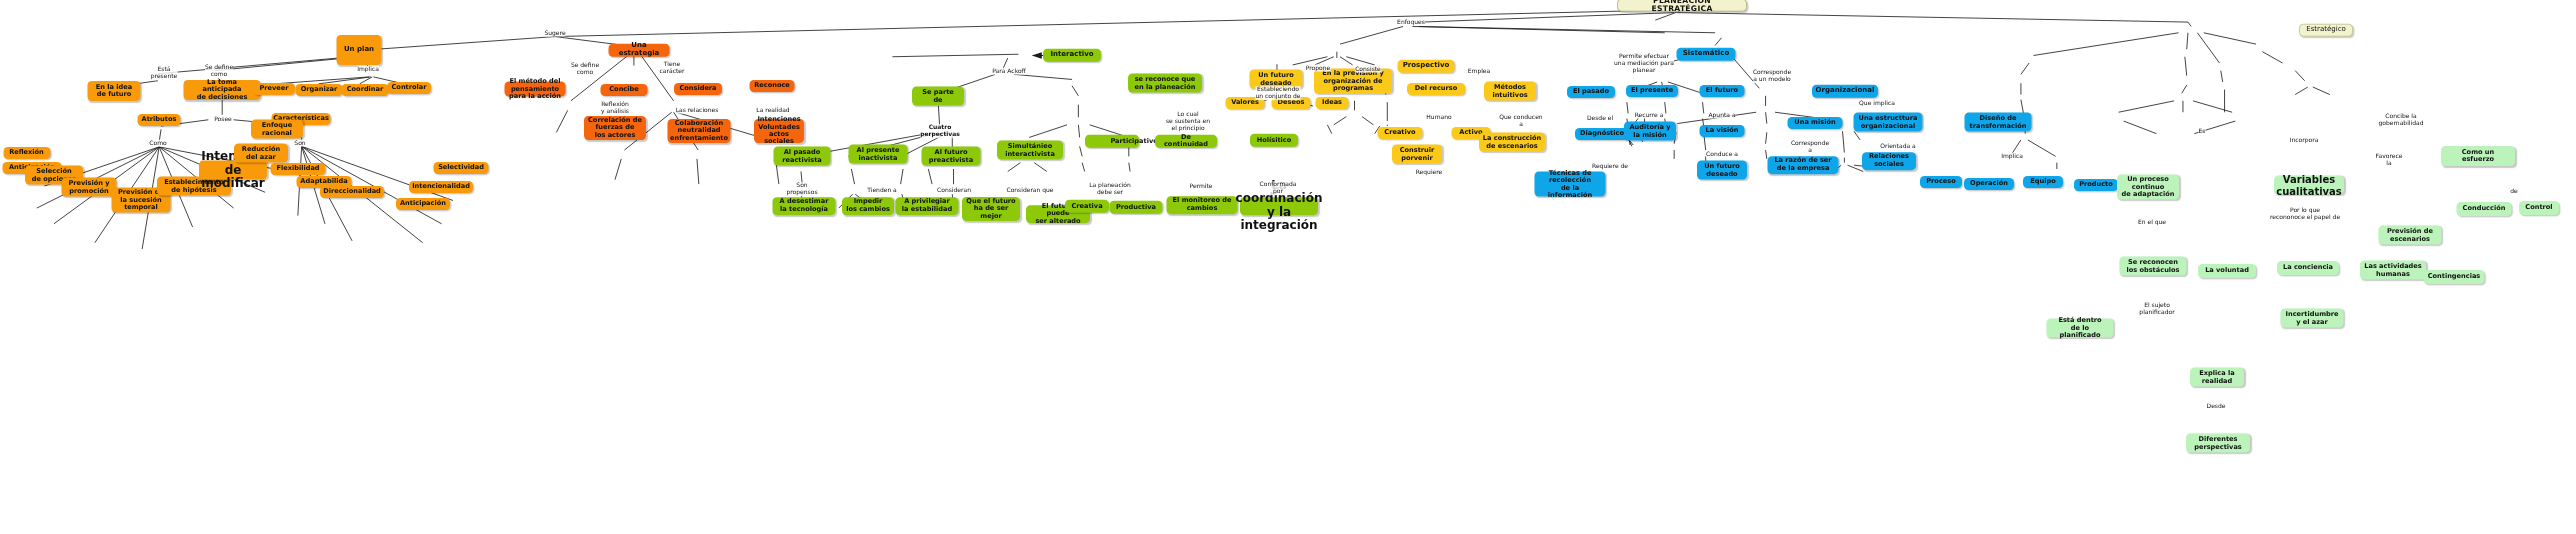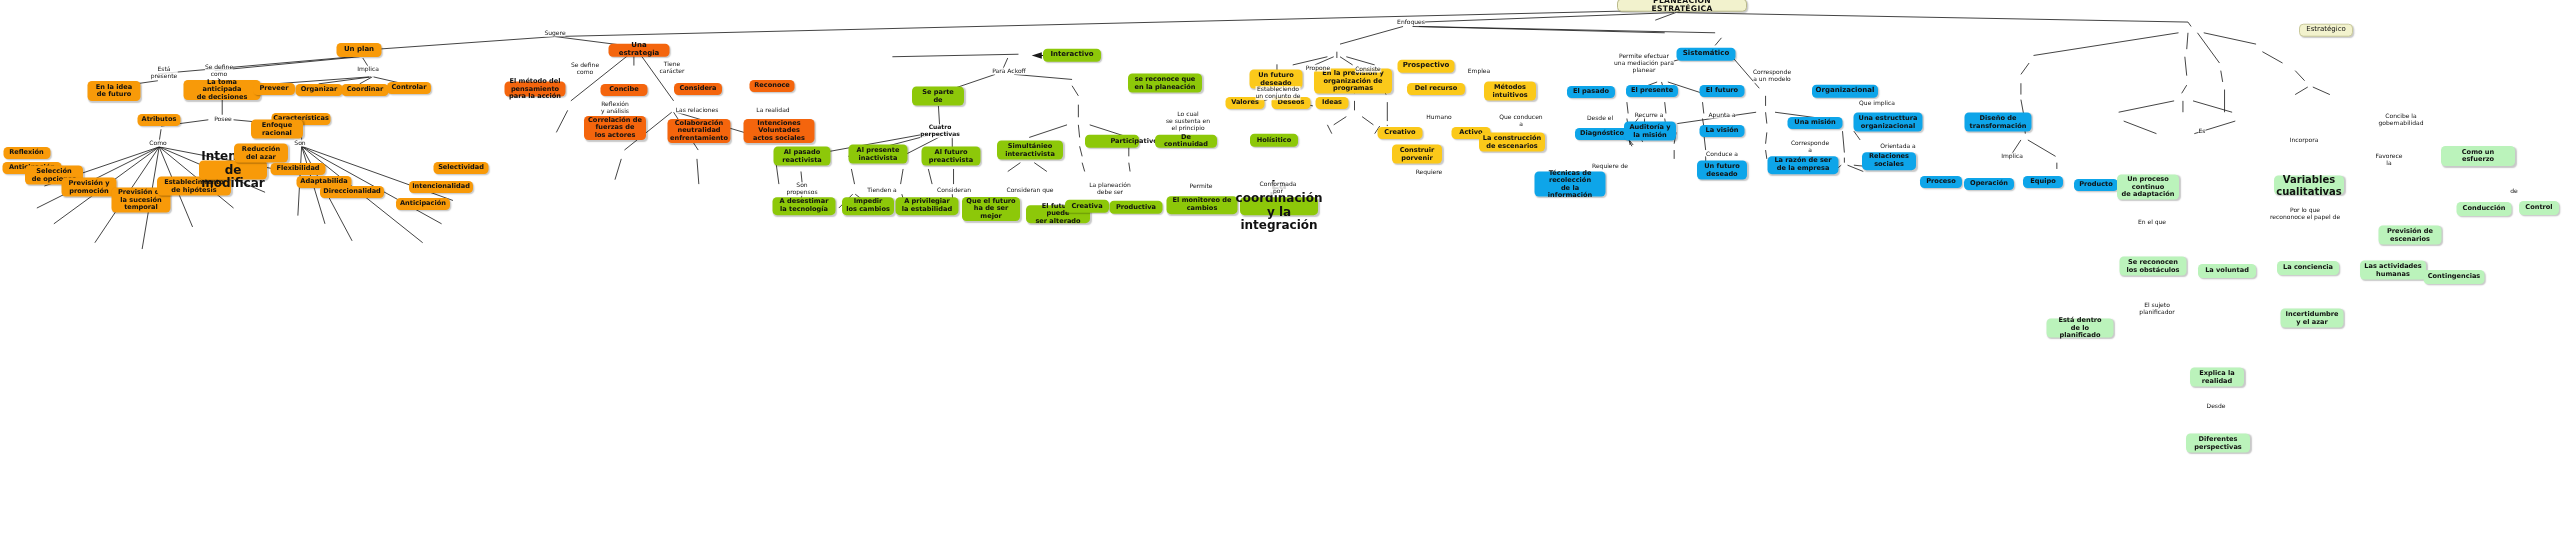--- a/index.html
+++ b/index.html
@@ -220,21 +220,21 @@
     </g>
 
     <g stroke="#1a1a1a" stroke-width="1.6" fill="none">
       <path d="M1700,88 L1640,88"></path>
     </g>
     <polygon points="1636,88 1652,83 1652,93" fill="#1a1a1a"></polygon>
   </svg>
 
   <div class="node c-title" style="left:1682px;top:5px;width:130px;height:12.6px;font-size:7.6px;letter-spacing:0.3px;">PLANEACIÓN ESTRATÉGICA</div>
 
-  <div class="node c-orange" style="left:359px;top:50px;width:45px;height:14px;font-size:7px;">Un plan</div>
+  <div class="node c-orange" style="left:359px;top:50px;width:45px;height:30px;font-size:7px;">Un plan</div>
   <div class="node c-orange" style="left:114px;top:91px;width:53px;height:20px;font-size:6.6px;white-space:pre-line;">En la idea
 de futuro</div>
   <div class="node c-orange" style="left:222px;top:90px;width:77px;height:20px;font-size:6.6px;white-space:pre-line;">La toma anticipada
 de decisiones</div>
   <div class="node c-orange" style="left:274px;top:89px;width:42px;height:12px;font-size:6.6px;">Preveer</div>
   <div class="node c-orange" style="left:319px;top:90px;width:47px;height:12px;font-size:6.6px;">Organizar</div>
   <div class="node c-orange" style="left:365px;top:90px;width:47px;height:12px;font-size:6.6px;">Coordinar</div>
   <div class="node c-orange" style="left:409px;top:88px;width:44px;height:12px;font-size:6.6px;">Controlar</div>
 
   <div class="node c-orange" style="left:159px;top:120px;width:43px;height:12px;font-size:6.6px;">Atributos</div>
@@ -271,21 +271,21 @@
 para la acción</div>
   <div class="node c-red" style="left:624px;top:90px;width:47px;height:12px;font-size:6.6px;">Concibe</div>
   <div class="node c-red" style="left:698px;top:89px;width:48px;height:12px;font-size:6.6px;">Considera</div>
   <div class="node c-red" style="left:772px;top:86px;width:45px;height:12px;font-size:6.6px;">Reconoce</div>
   <div class="node c-red" style="left:615px;top:128px;width:62px;height:24px;font-size:6.6px;white-space:pre-line;">Correlación de
 fuerzas de
 los actores</div>
   <div class="node c-red" style="left:699px;top:131px;width:63px;height:24px;font-size:6.6px;white-space:pre-line;">Colaboración
 neutralidad
 enfrentamiento</div>
-  <div class="node c-red" style="left:779px;top:131px;width:71px;height:24px;font-size:6.6px;white-space:pre-line;">Intenciones
+  <div class="node c-red" style="left:779px;top:131px;width:50px;height:24px;font-size:6.6px;white-space:pre-line;">Intenciones
 Voluntades
 actos sociales</div>
 
   <div class="node c-green" style="left:1072px;top:55px;width:58px;height:12.6px;font-size:7px;">Interactivo</div>
   <div class="node c-green" style="left:938px;top:96px;width:52px;height:19px;font-size:6.6px;white-space:pre-line;">Se parte
 de</div>
   <div class="node c-green" style="left:802px;top:156px;width:57px;height:19px;font-size:6.6px;white-space:pre-line;">Al pasado
 reactivista</div>
   <div class="node c-green" style="left:878px;top:154px;width:59px;height:19px;font-size:6.6px;white-space:pre-line;">Al presente
 inactivista</div>

